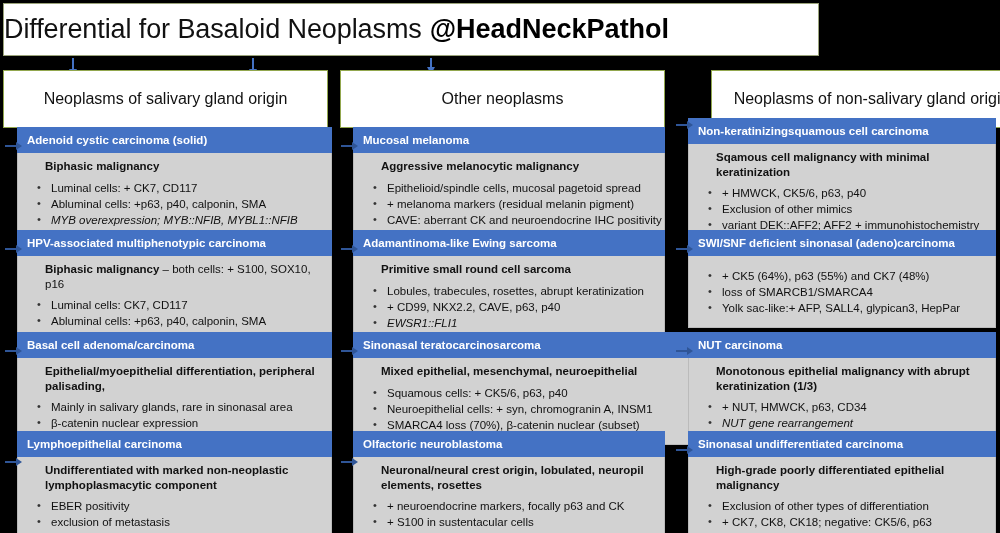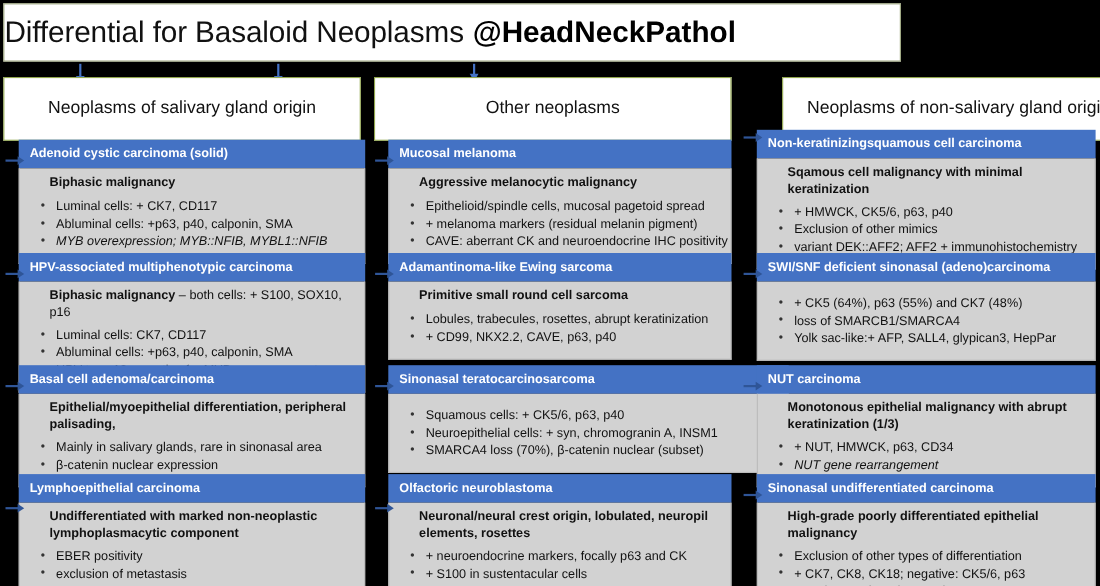--- a/index.html
+++ b/index.html
@@ -266,31 +266,33 @@
     <div class="card-head">
       <span></span>
         <span class="reg">Adamantinoma-like Ewing sarcoma</span>
     </div>
     <div class="card-body">
       <div class="card-arrow" style="top:18px;"></div>
       <div class="lead"><span>Primitive small round cell sarcoma</span><span class="reg"></span></div>
       <ul class="bullets">
         <li>Lobules, trabecules, rosettes, abrupt keratinization</li>
         <li>+ CD99, NKX2.2, CAVE, p63, p40</li>
+        <li class="ital">EWSR1::FLI1</li>
       </ul>
     </div>
   </div>
 
   <div class="card" style="left:353px; top:332px; width:364px;">
     <div class="card-head">
       <span></span>
         <span class="reg">Sinonasal teratocarcinosarcoma</span>
     </div>
     <div class="card-body">
       <div class="card-arrow" style="top:18px;"></div>
+      <div class="lead"><span>Mixed epithelial, mesenchymal, neuroepithelial</span><span class="reg"></span></div>
       <ul class="bullets">
         <li>Squamous cells: + CK5/6, p63, p40</li>
         <li>Neuroepithelial cells: + syn, chromogranin A, INSM1</li>
         <li>SMARCA4 loss (70%), β-catenin nuclear (subset)</li>
       </ul>
     </div>
   </div>
 
   <div class="card" style="left:353px; top:431px; width:312px;">
     <div class="card-head">

